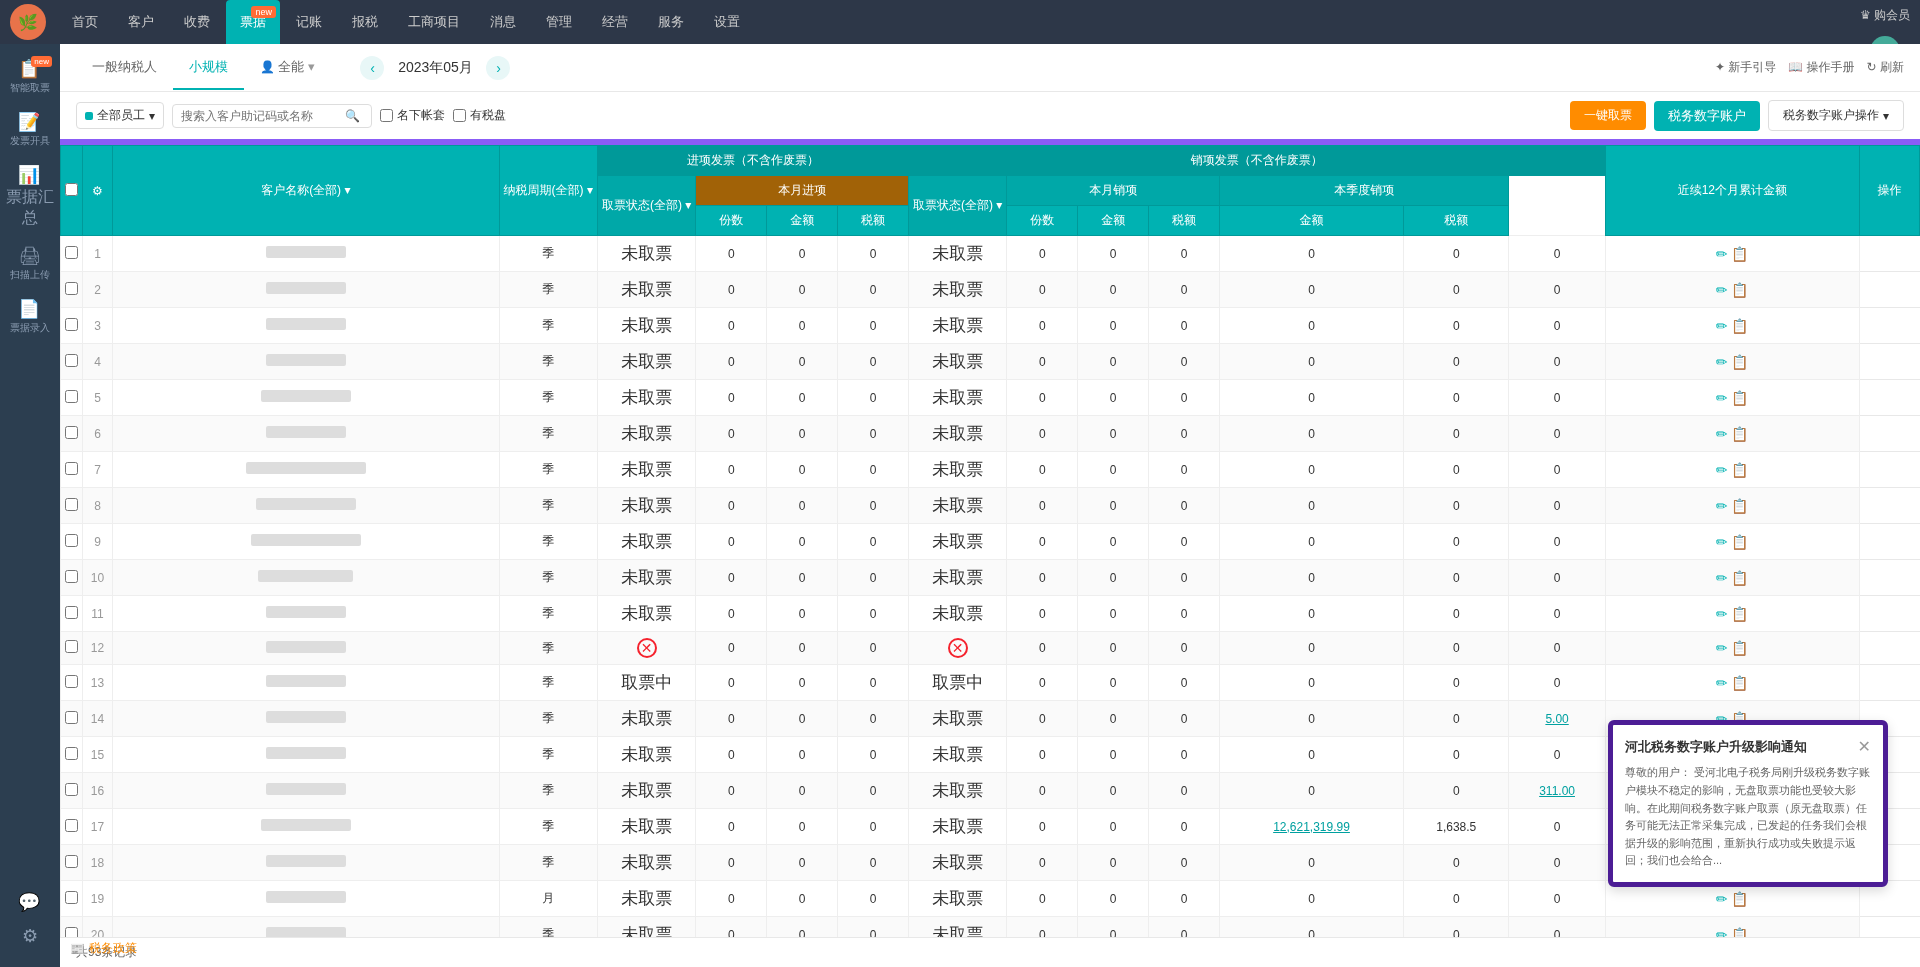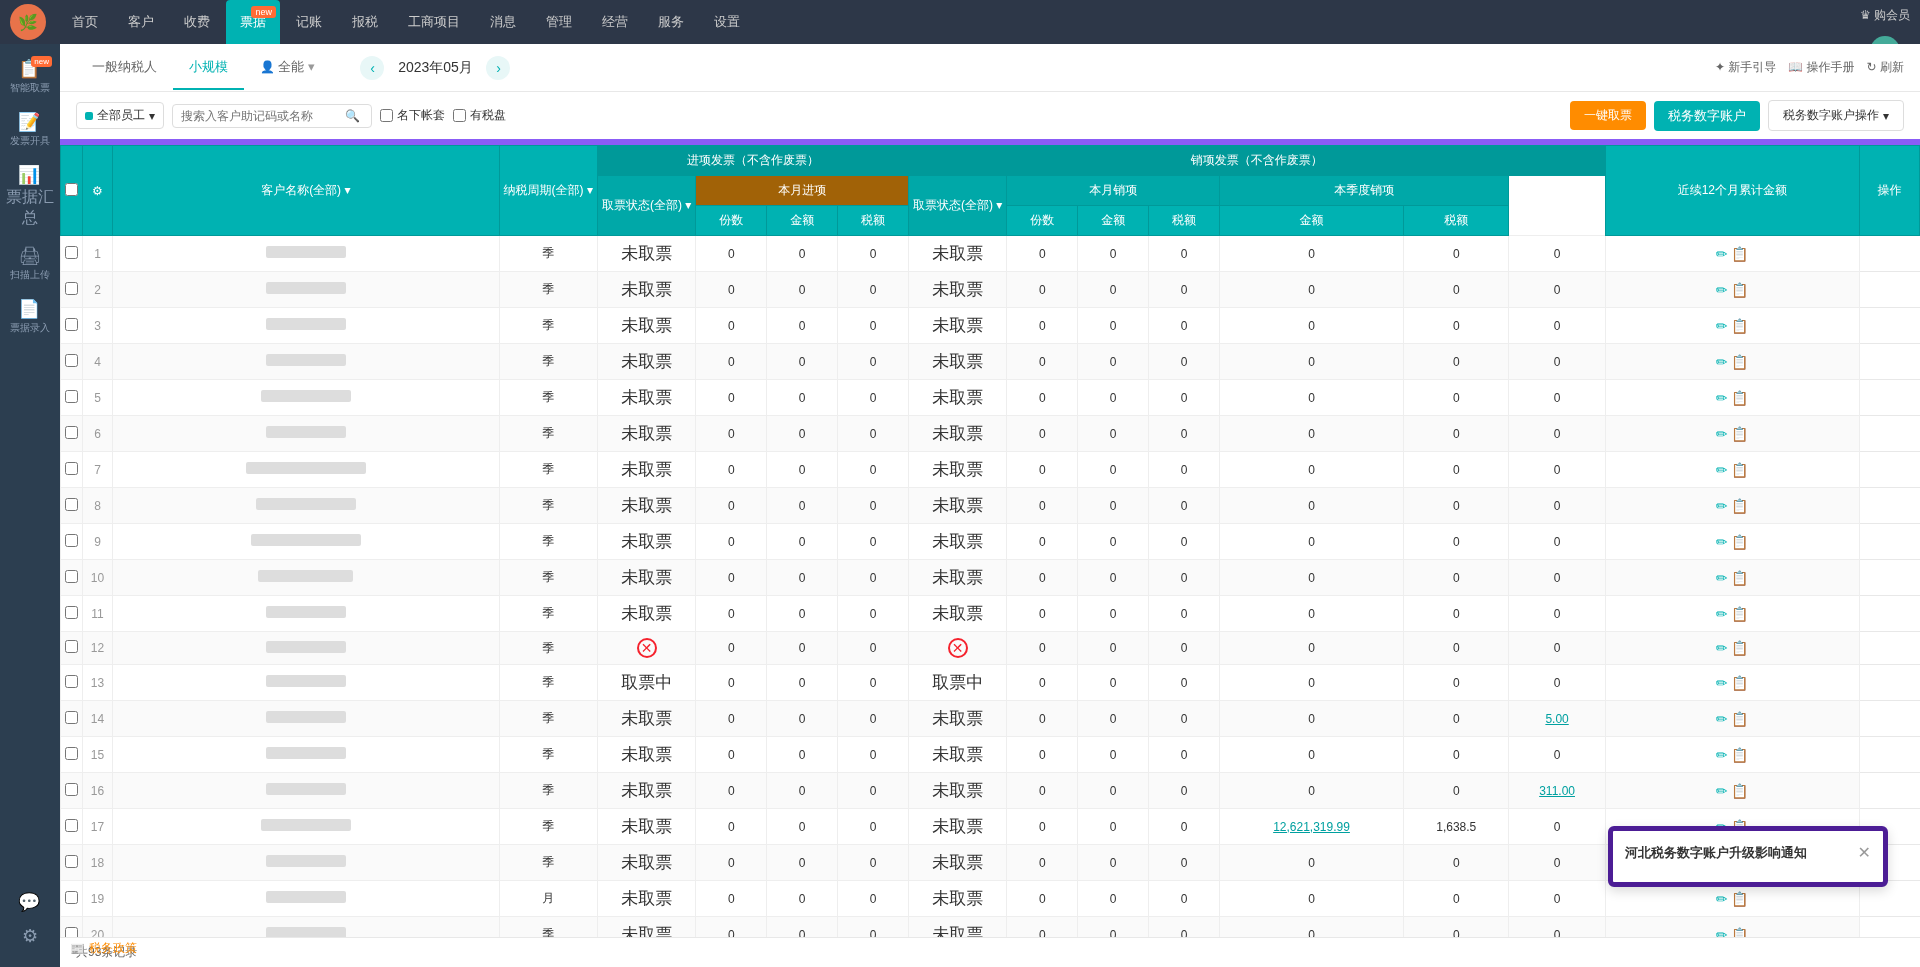--- a/index.html
+++ b/index.html
@@ -704,18 +704,20 @@
       <span>共93条记录</span>
     </div>
   </div>
 </div>
 
 <div class="notification-popup">
   <div class="notification-header">
     <span class="notification-title">河北税务数字账户升级影响通知</span>
     <span class="notification-close">✕</span>
   </div>
+  <div class="notification-body">尊敬的用户：
+受河北电子税务局刚升级税务数字账户模块不稳定的影响，无盘取票功能也受较大影响。在此期间税务数字账户取票（原无盘取票）任务可能无法正常采集完成，已发起的任务我们会根据升级的影响范围，重新执行成功或失败提示返回；我们也会给合...</div>
 </div>
 
 <div class="bottom-link">
   <span>📰</span>
   <span>税务政策</span>
 </div>
 
 </body></html>

